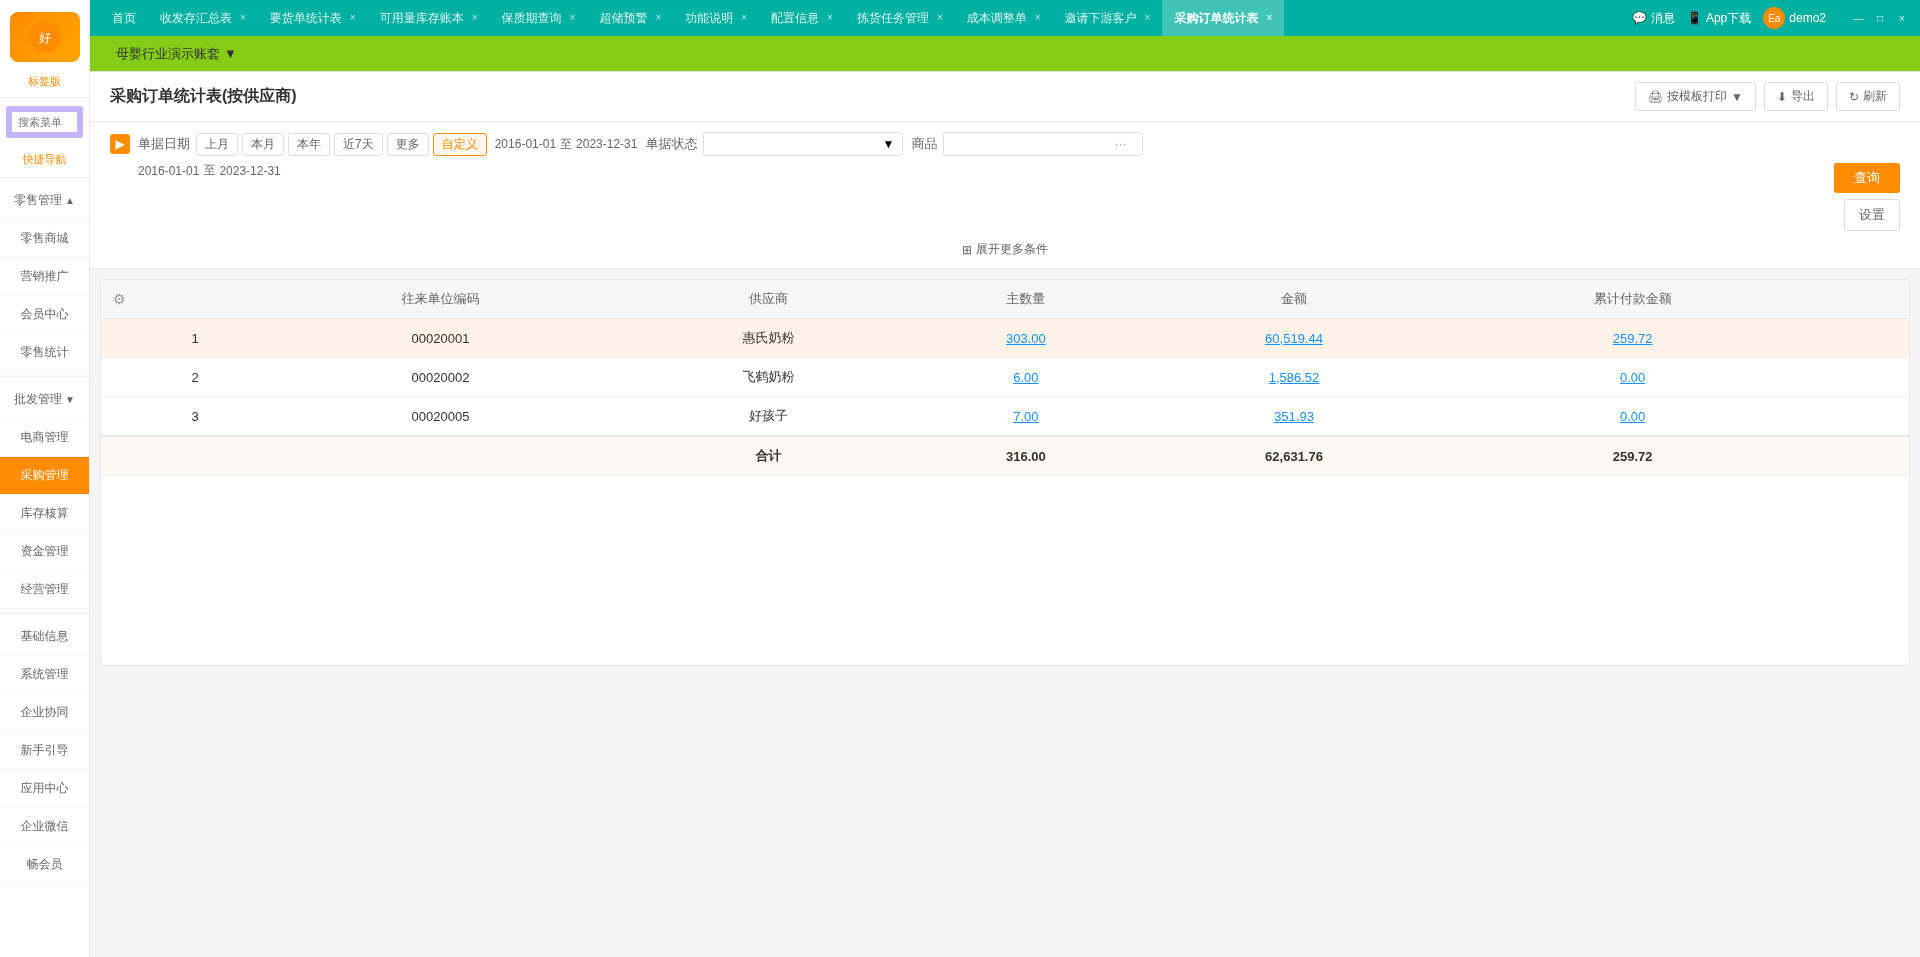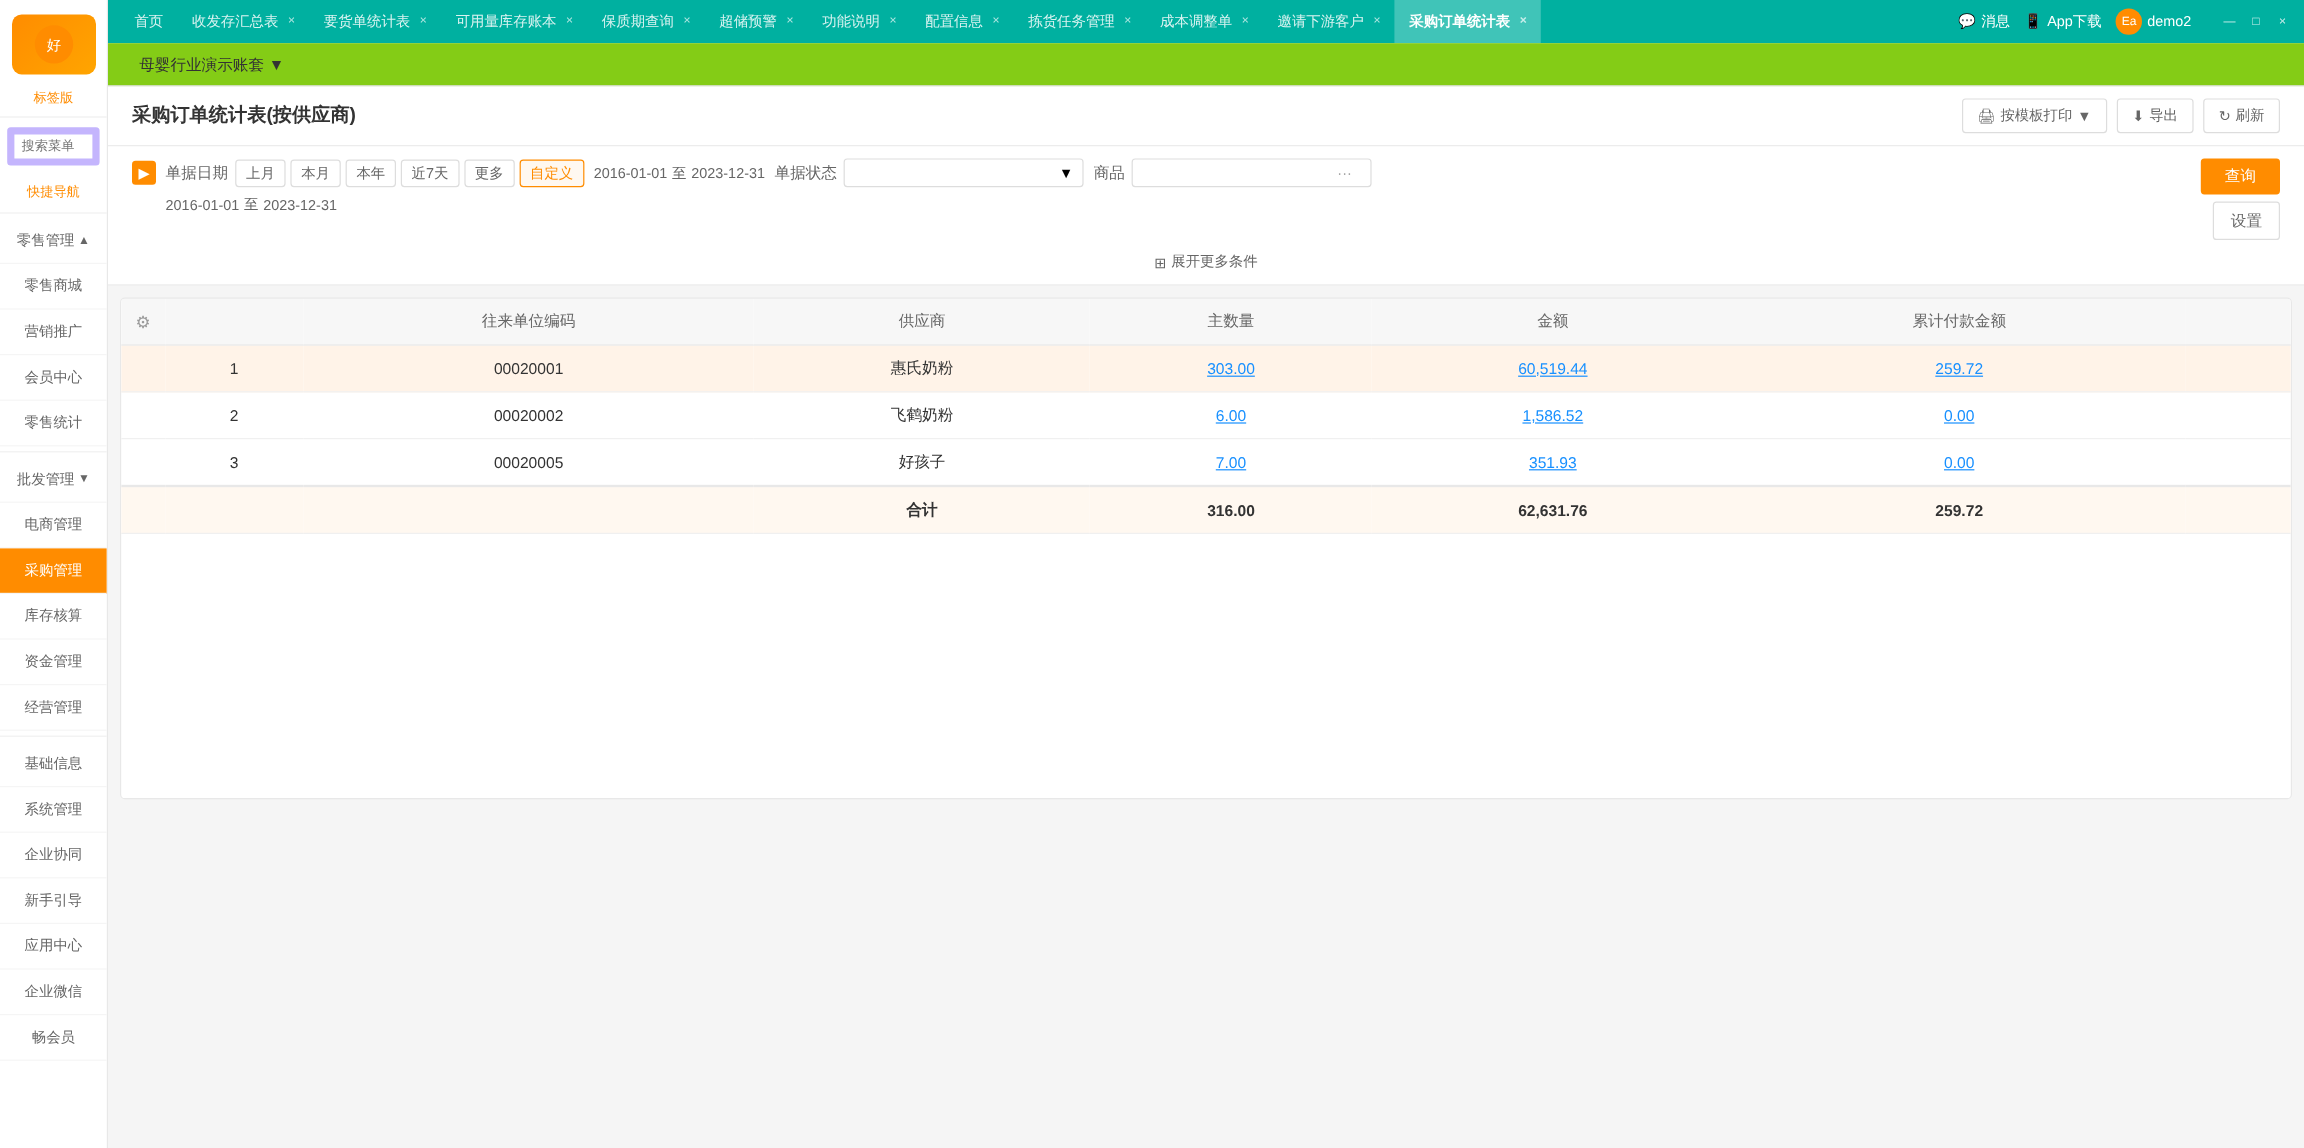--- a/index.html
+++ b/index.html
@@ -44,21 +44,21 @@
     .filter-bar { background: #fff; padding: 10px 20px; border-bottom: 1px solid #e8e8e8; flex-shrink: 0; }
     .filter-group { display: flex; align-items: center; gap: 6px; }
     .filter-label { color: #666; font-size: 13px; white-space: nowrap; }
     .filter-quick-btns { display: flex; gap: 4px; }
     .quick-btn { padding: 2px 8px; border: 1px solid #ddd; border-radius: 3px; cursor: pointer; font-size: 12px; color: #666; background: #fff; }
     .custom-btn { padding: 2px 8px; border: 1px solid #ff8c00; border-radius: 3px; cursor: pointer; font-size: 12px; color: #ff8c00; background: #fff8f0; }
     .date-range { display: flex; align-items: center; gap: 4px; font-size: 12px; color: #666; }
     .filter-select { padding: 4px 8px; border: 1px solid #ddd; border-radius: 3px; font-size: 12px; min-width: 180px; display: flex; align-items: center; justify-content: space-between; cursor: pointer; }
     .filter-input { padding: 4px 8px; border: 1px solid #ddd; border-radius: 3px; font-size: 12px; min-width: 180px; }
     .expand-more { display: flex; align-items: center; justify-content: center; gap: 4px; color: #666; font-size: 12px; cursor: pointer; padding: 6px 0 0 0; }
-    .btn-query { padding: 6px 20px; background: #ff8c00; color: white; border: none; border-radius: 3px; cursor: pointer; font-size: 13px; }
+    .btn-query { padding: 6px 20px; background: #ff8c00; color: white; border: none; border-radius: 3px; cursor: pointer; font-size: 13px; margin-top: 31px; }
     .btn-settings { padding: 6px 14px; background: #fff; color: #666; border: 1px solid #ddd; border-radius: 3px; cursor: pointer; font-size: 13px; }
 
     
     .table-container { flex: 1; overflow: auto; background: #fff; margin: 10px; border-radius: 4px; border: 1px solid #e8e8e8; display: flex; flex-direction: column; }
     table { width: 100%; border-collapse: collapse; }
     thead tr { background: #f7f7f7; }
     th { padding: 10px 12px; text-align: center; font-weight: normal; color: #666; font-size: 13px; border-bottom: 1px solid #e8e8e8; white-space: nowrap; }
     td { padding: 10px 12px; text-align: center; color: #333; font-size: 13px; border-bottom: 1px solid #f0f0f0; }
     tr.row-highlight { background: #fff3e8; }
     .link-text { color: #1890ff; text-decoration: underline; cursor: pointer; }

